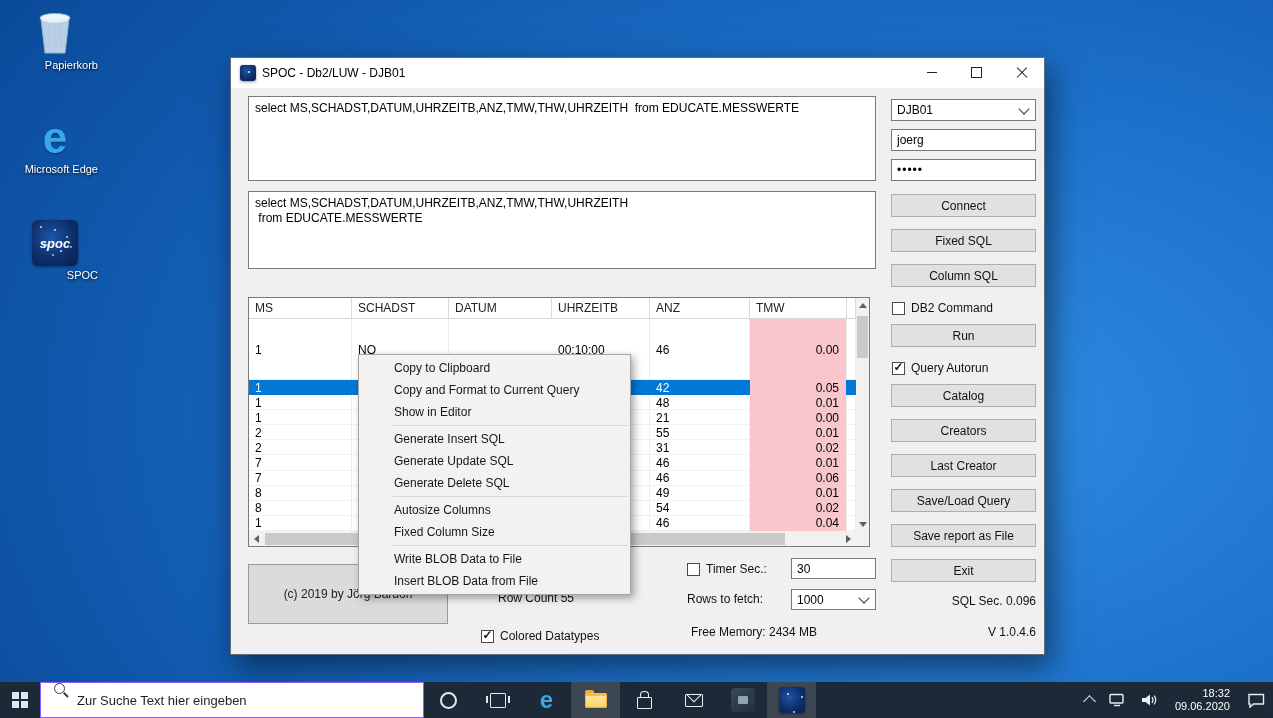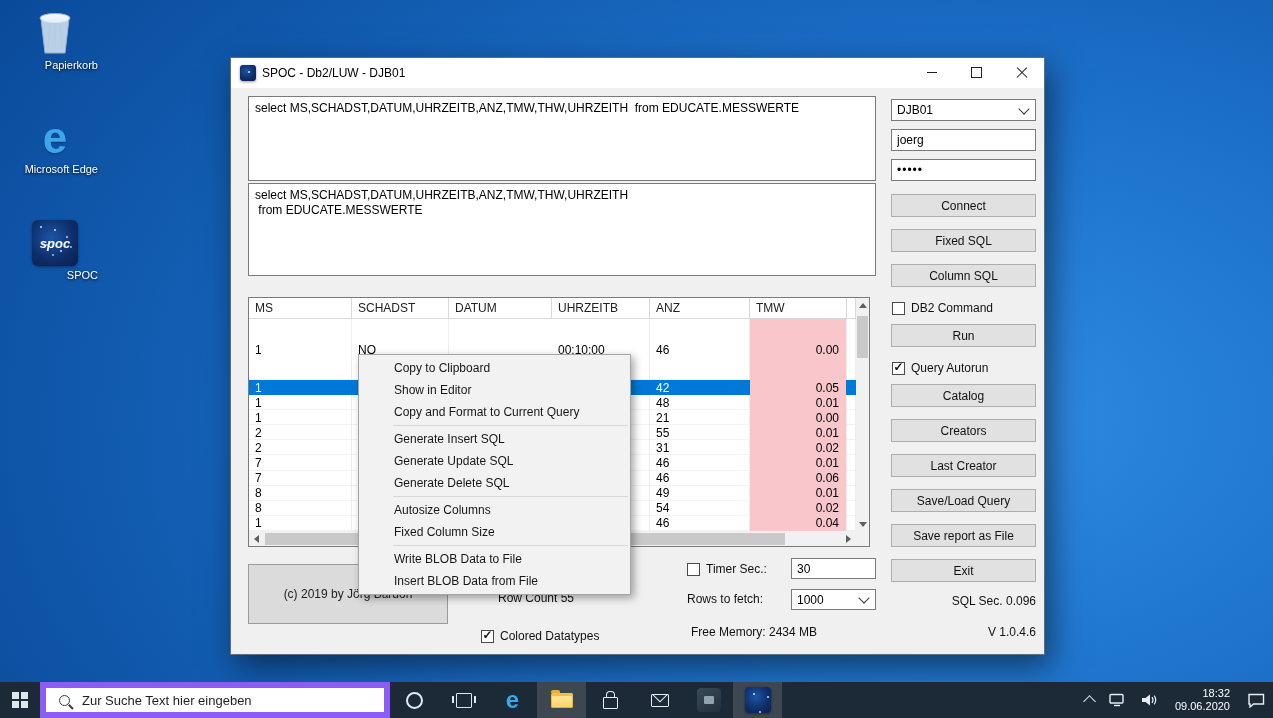--- a/index.html
+++ b/index.html
@@ -39,21 +39,21 @@
   .glyph-min{width:10px;height:1px;background:#222}
   .glyph-max{width:9px;height:9px;border:1px solid #222}
   .glyph-close{position:relative;width:12px;height:12px}
   .glyph-close::before,.glyph-close::after{content:"";position:absolute;left:-1px;top:5.4px;width:14px;height:1.3px;background:#222}
   .glyph-close::before{transform:rotate(45deg)}
   .glyph-close::after{transform:rotate(-45deg)}
 
   .sqlbox{position:absolute;left:17px;width:628px;background:#fff;border:1px solid #7a7a7a;
       box-sizing:border-box;font-size:12px;line-height:15px;padding:4px 6px;white-space:pre-wrap;color:#000;overflow:hidden}
   #sql-input{top:38px;height:85px}
-  #sql-view{top:125px;height:93px}
+  #sql-view{top:133px;height:78px}
 
   
   #result-table{position:absolute;left:17px;top:239px;width:622px;height:250px;background:#fff;
       border:1px solid #7a7a7a;box-sizing:border-box}
   #thead{position:absolute;left:0;top:0;right:13px;height:21px;display:flex;background:#fff;
       border-bottom:1px solid #d9d9d9;box-sizing:border-box}
   .hcell{display:flex;align-items:center;padding-left:6px;box-sizing:border-box;height:100%;
       border-right:1px solid #d9d9d9;font-size:12px;color:#222;overflow:hidden;white-space:nowrap}
   #tbody{position:absolute;left:0;top:21px;right:13px;bottom:15px;display:flex;flex-direction:column;overflow:hidden}
   .trow{flex:1;display:flex;box-shadow:inset 0 -1px 0 #f2f2f2}
@@ -121,21 +121,21 @@
   .mitem{height:22px;line-height:22px;padding-left:35px;font-size:12px;color:#161616;white-space:nowrap}
   .msep{height:1px;background:#d7d7d7;margin:2px 2px 2px 34px}
 
   
   #taskbar{position:absolute;left:0;bottom:0;width:1273px;height:36px;background:#1c2936;z-index:100;
       display:flex;align-items:stretch}
   .tb-slot{display:flex;align-items:center;justify-content:center;height:100%}
   #start-btn{width:40px}
   .winlogo{display:grid;grid-template-columns:7px 7px;grid-template-rows:7px 7px;gap:1.5px}
   .winlogo span{background:#dfe7ee}
-  #search-bar{width:350px;background:#fff;border:6px solid #8b5cf6;box-sizing:border-box;display:flex;align-items:center}
+  #search-bar{width:384px;background:#fff;border:1px solid #8b5cf6;box-sizing:border-box;display:flex;}
   .mag{position:relative;width:9px;height:9px;border:1.6px solid #3c3c3c;border-radius:50%;margin:0 10px 0 13px;flex:0 0 auto}
   .mag::after{content:"";position:absolute;width:6px;height:1.6px;background:#3c3c3c;transform:rotate(45deg);right:-5px;bottom:-3px}
   #search-input{flex:1;border:0;outline:0;background:transparent;font-family:"Liberation Sans",sans-serif;
       font-size:13px;color:#1b1b1b}
   #search-input::placeholder{color:#1f1f1f;opacity:1}
   .app-slot{width:49px}
   .app-slot.open{background:rgba(255,255,255,.14)}
   .ring{width:17px;height:17px;border:2px solid #dfe9f2;border-radius:50%;box-sizing:border-box}
   .tview{position:relative;width:14px;height:13px;border:1.6px solid #dfe9f2;border-radius:1px}
   .tview::before{content:"";position:absolute;left:-5px;top:2px;width:2px;height:7px;background:#dfe9f2}
@@ -398,22 +398,22 @@
     <div class="rp-btn" id="btn-saveload">Save/Load Query</div>
     <div class="rp-btn" id="btn-savereport">Save report as File</div>
     <div class="rp-btn" id="btn-exit">Exit</div>
 
     <div id="sql-sec">SQL Sec. 0.096</div>
     <div id="version">V 1.0.4.6</div>
   </div>
 
   <div id="context-menu">
     <div class="mitem">Copy to Clipboard</div>
+    <div class="mitem">Copy and Format to Current Query</div>
     <div class="mitem">Show in Editor</div>
-    <div class="mitem">Copy and Format to Current Query</div>
     <div class="msep"></div>
     <div class="mitem">Generate Insert SQL</div>
     <div class="mitem">Generate Update SQL</div>
     <div class="mitem">Generate Delete SQL</div>
     <div class="msep"></div>
     <div class="mitem">Autosize Columns</div>
     <div class="mitem">Fixed Column Size</div>
     <div class="msep"></div>
     <div class="mitem">Write BLOB Data to File</div>
     <div class="mitem">Insert BLOB Data from File</div>

